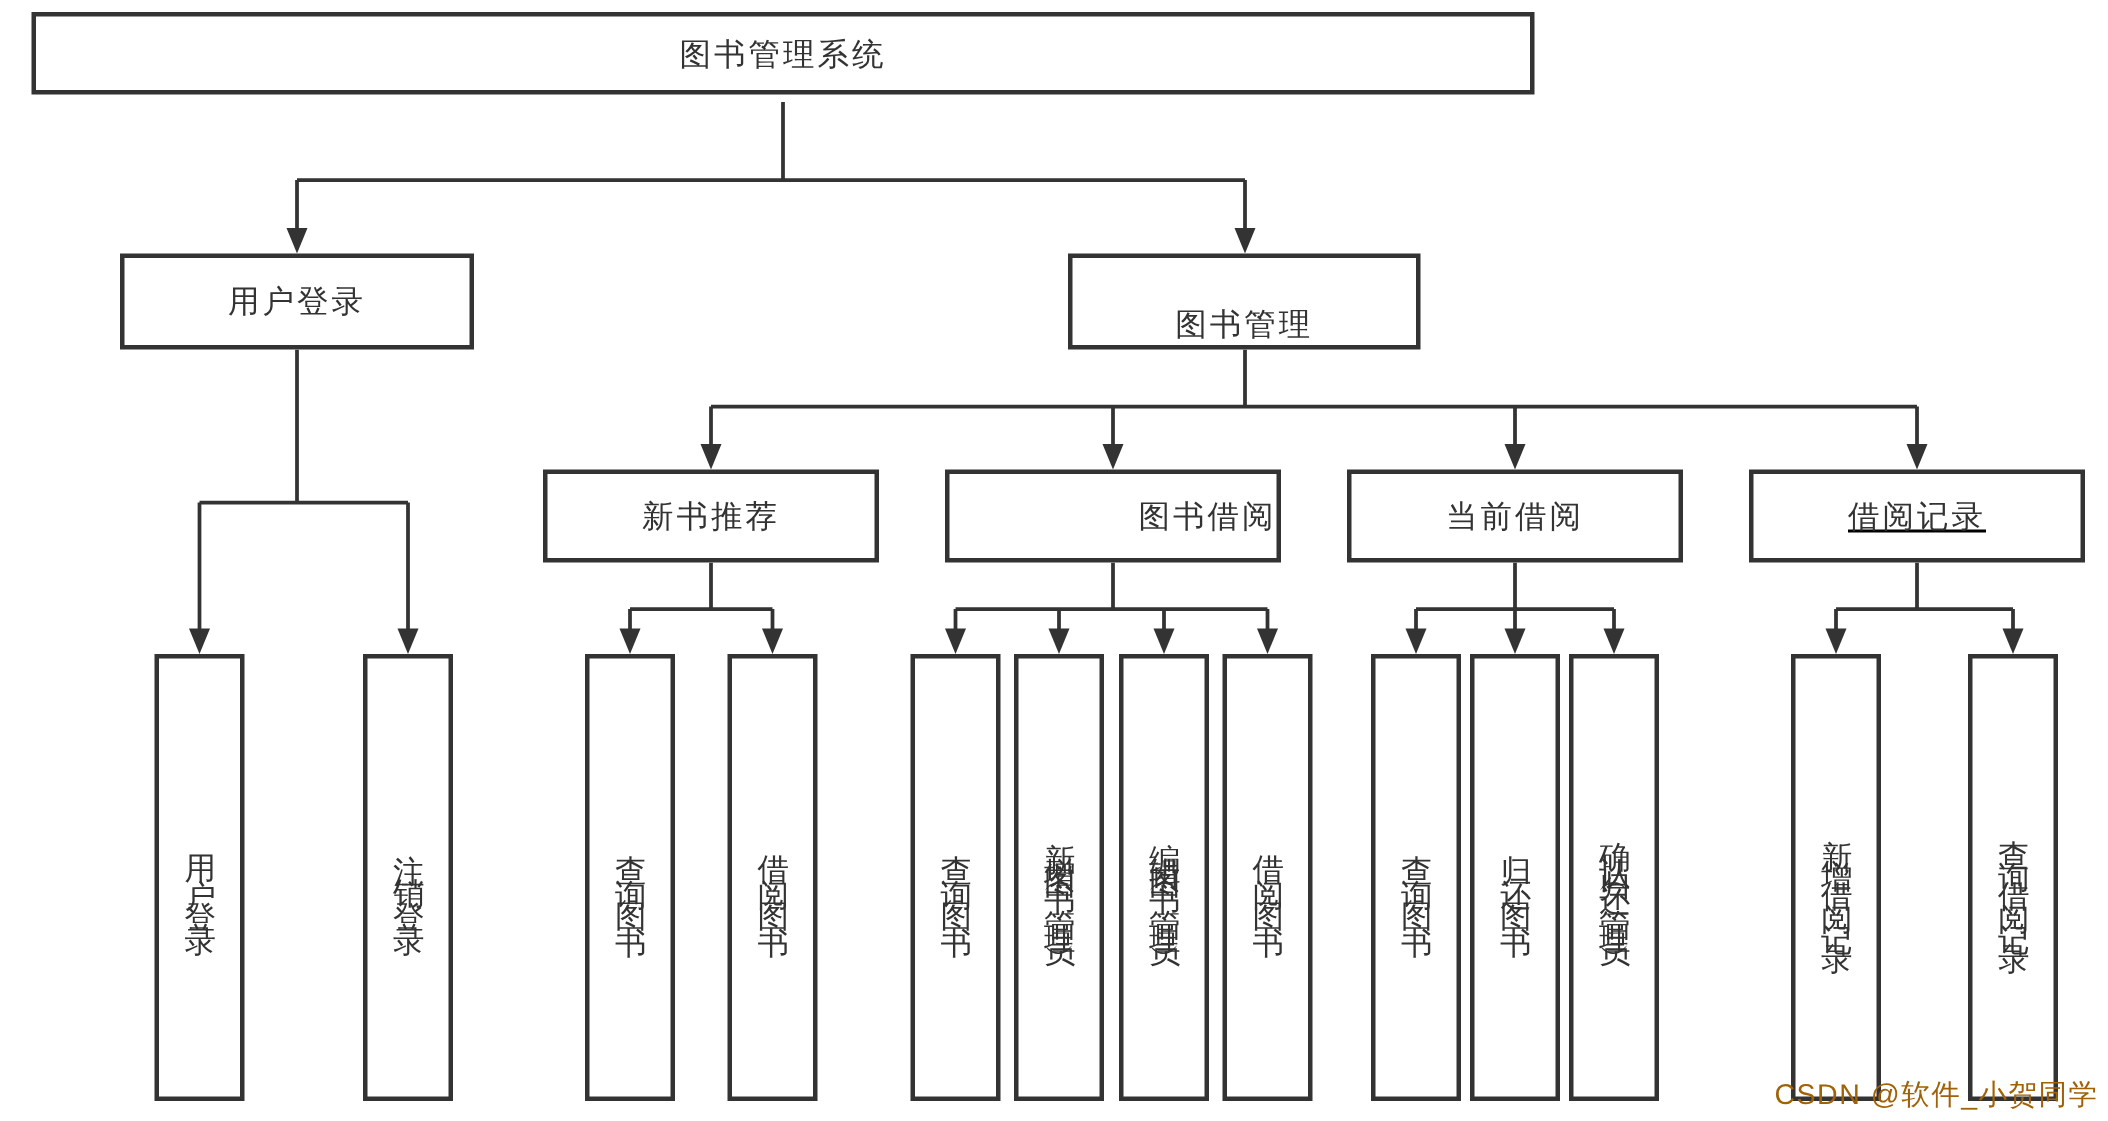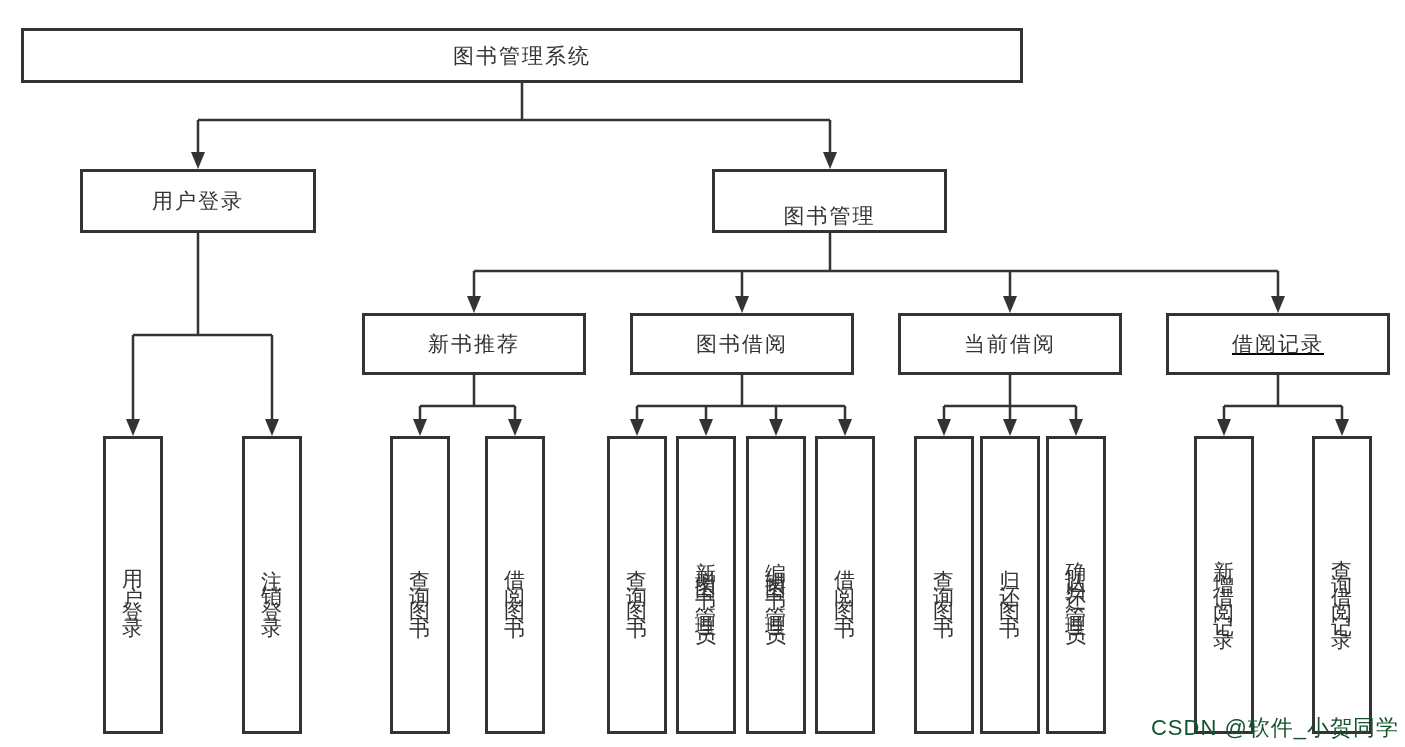--- a/index.html
+++ b/index.html
@@ -30,25 +30,25 @@
     display: flex;
     align-items: center;
     justify-content: center;
   }
   .hlabel {
     font-size: 21px;
     color: #333333;
     letter-spacing: 2px;
     white-space: nowrap;
   }
-  .root-box { left: 21px; top: 28px; width: 1002px; height: 55px; }
+  .root-box { left: 21px; top: 8px; width: 1002px; height: 55px; }
   .n-user-login { left: 80px;  top: 169px; width: 236px; height: 64px; }
   .n-book-mgmt  { left: 712px; top: 169px; width: 235px; height: 64px; align-items: flex-end; }
   .n-new-books      { left: 362px;  top: 313px; width: 224px; height: 62px; font-family: Liberation Mono, monospace; }
-  .n-book-borrow    { left: 630px;  top: 313px; width: 224px; height: 62px; }
+  .n-book-borrow    { left: 630px;  top: 313px; width: 224px; height: 62px; justify-content: flex-end; }
   .n-current-borrow { left: 898px;  top: 313px; width: 224px; height: 62px; }
   .n-borrow-records { left: 1166px; top: 313px; width: 224px; height: 62px; text-decoration: underline; }
   .leaf {
     top: 436px;
     width: 60px;
     height: 298px;
   }
   .vtext {
     writing-mode: vertical-rl;
     text-orientation: mixed;
@@ -56,22 +56,22 @@
     color: #333333;
     line-height: 1;
   }
   .v4 { letter-spacing: 16px; }
   .v6 { letter-spacing: 14px; }
   .v9 { letter-spacing: 9px; }
   .watermark {
     position: absolute;
     right: 6px;
     bottom: 4px;
-    font-size: 22px;
-    color: #14532d;
+    font-size: 19px;
+    color: #a16207;
     letter-spacing: 1px;
     white-space: nowrap;
   }
 </style>
 </head>
 <body>
 
 <div class="canvas">
 
   <svg class="connectors" viewBox="0 0 1405 747" xmlns="http://www.w3.org/2000/svg">

